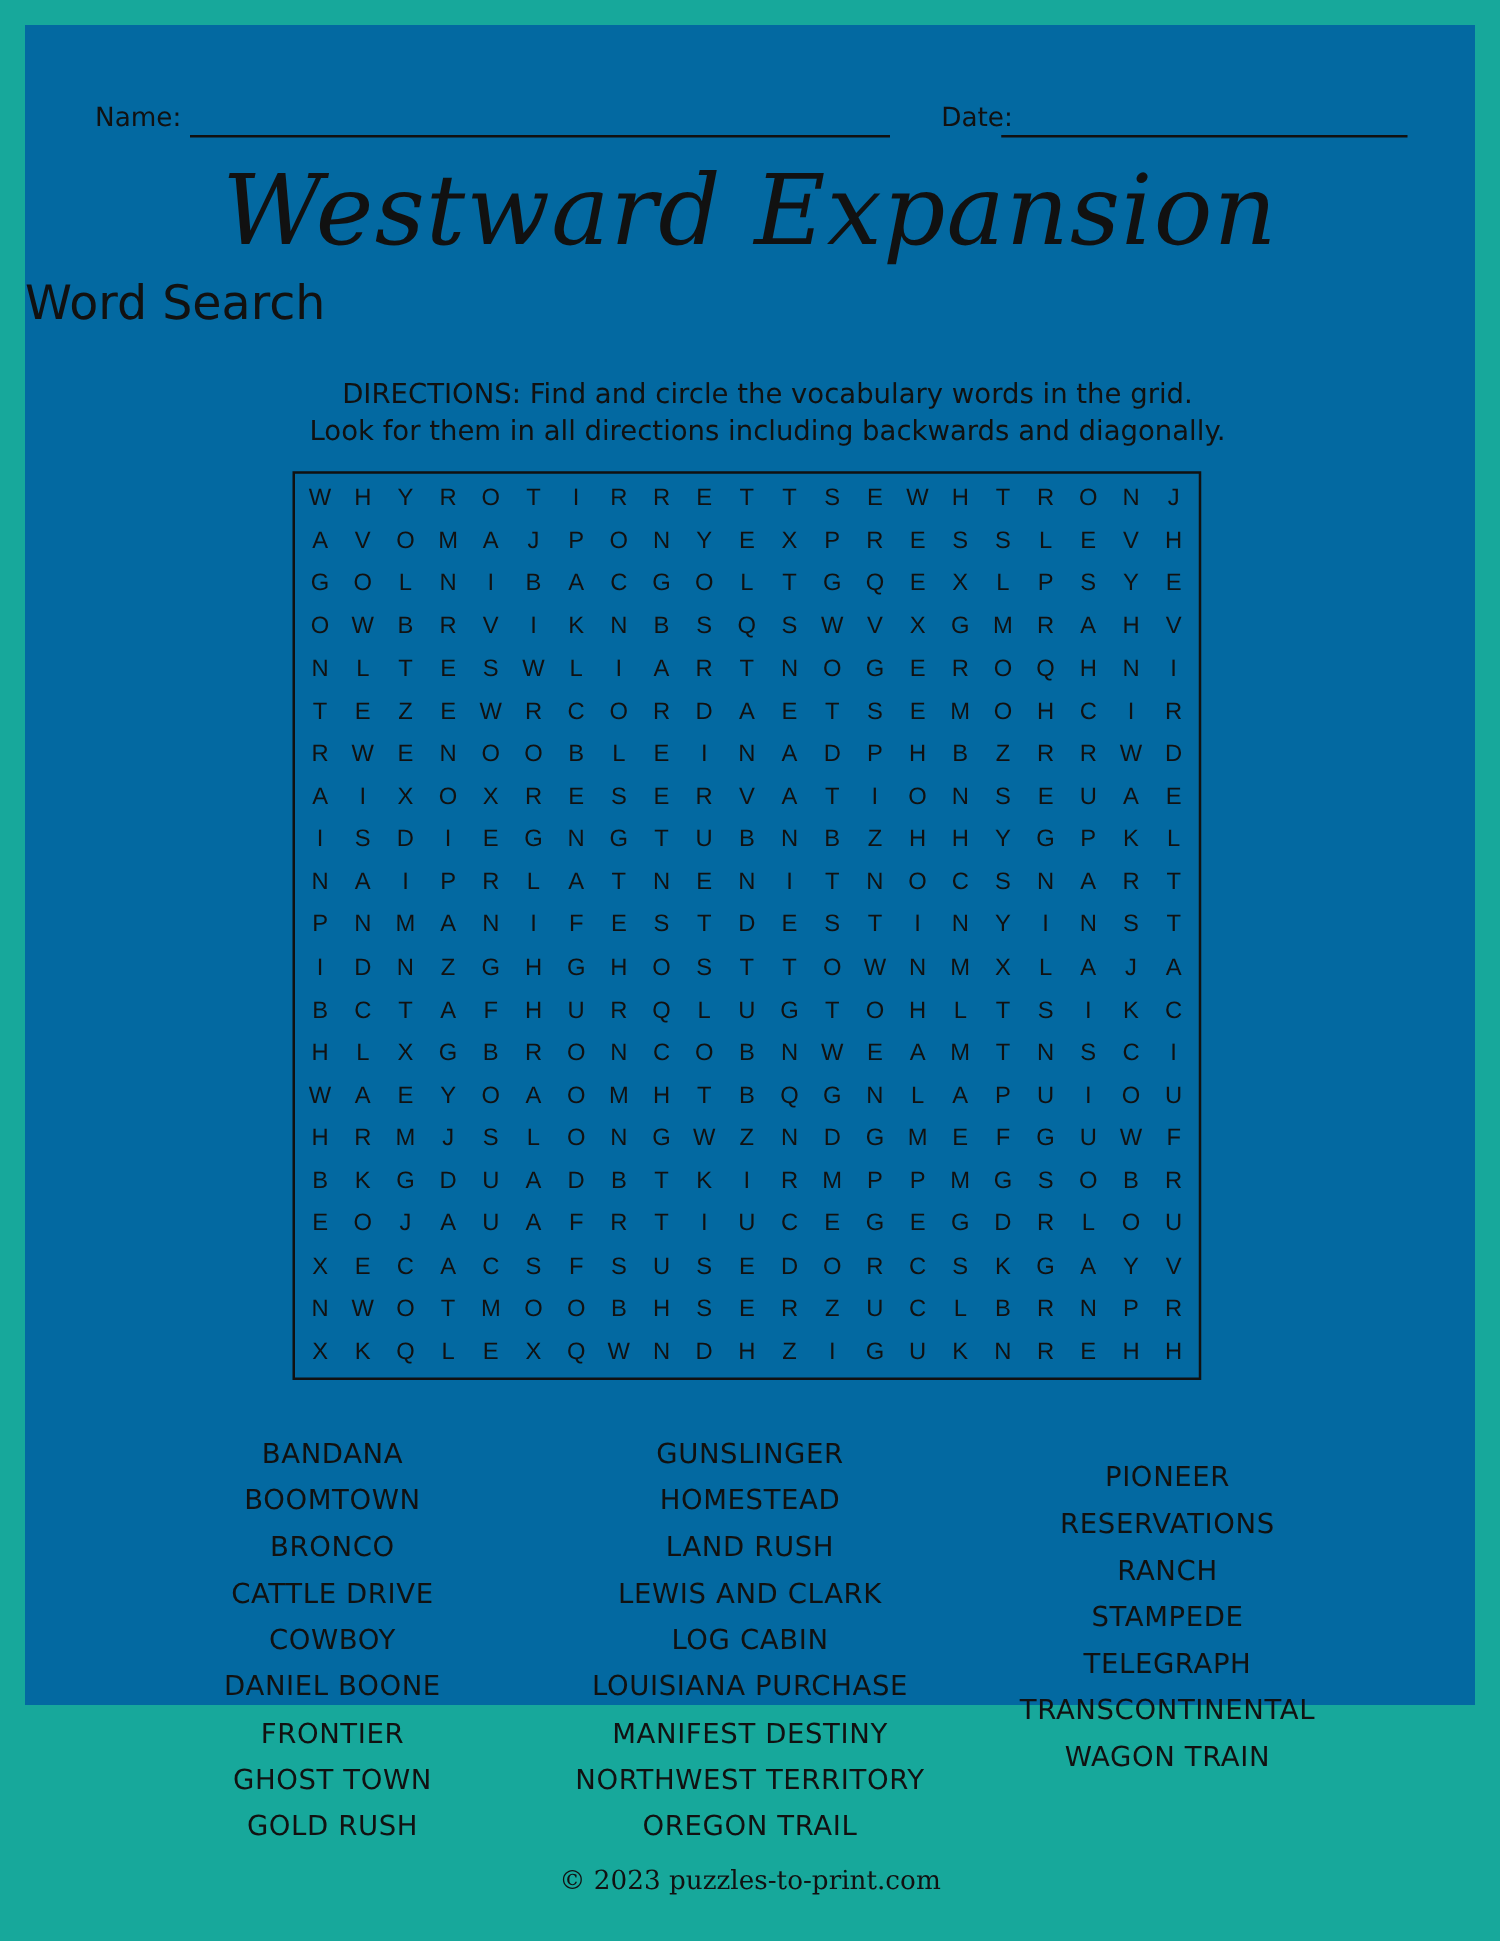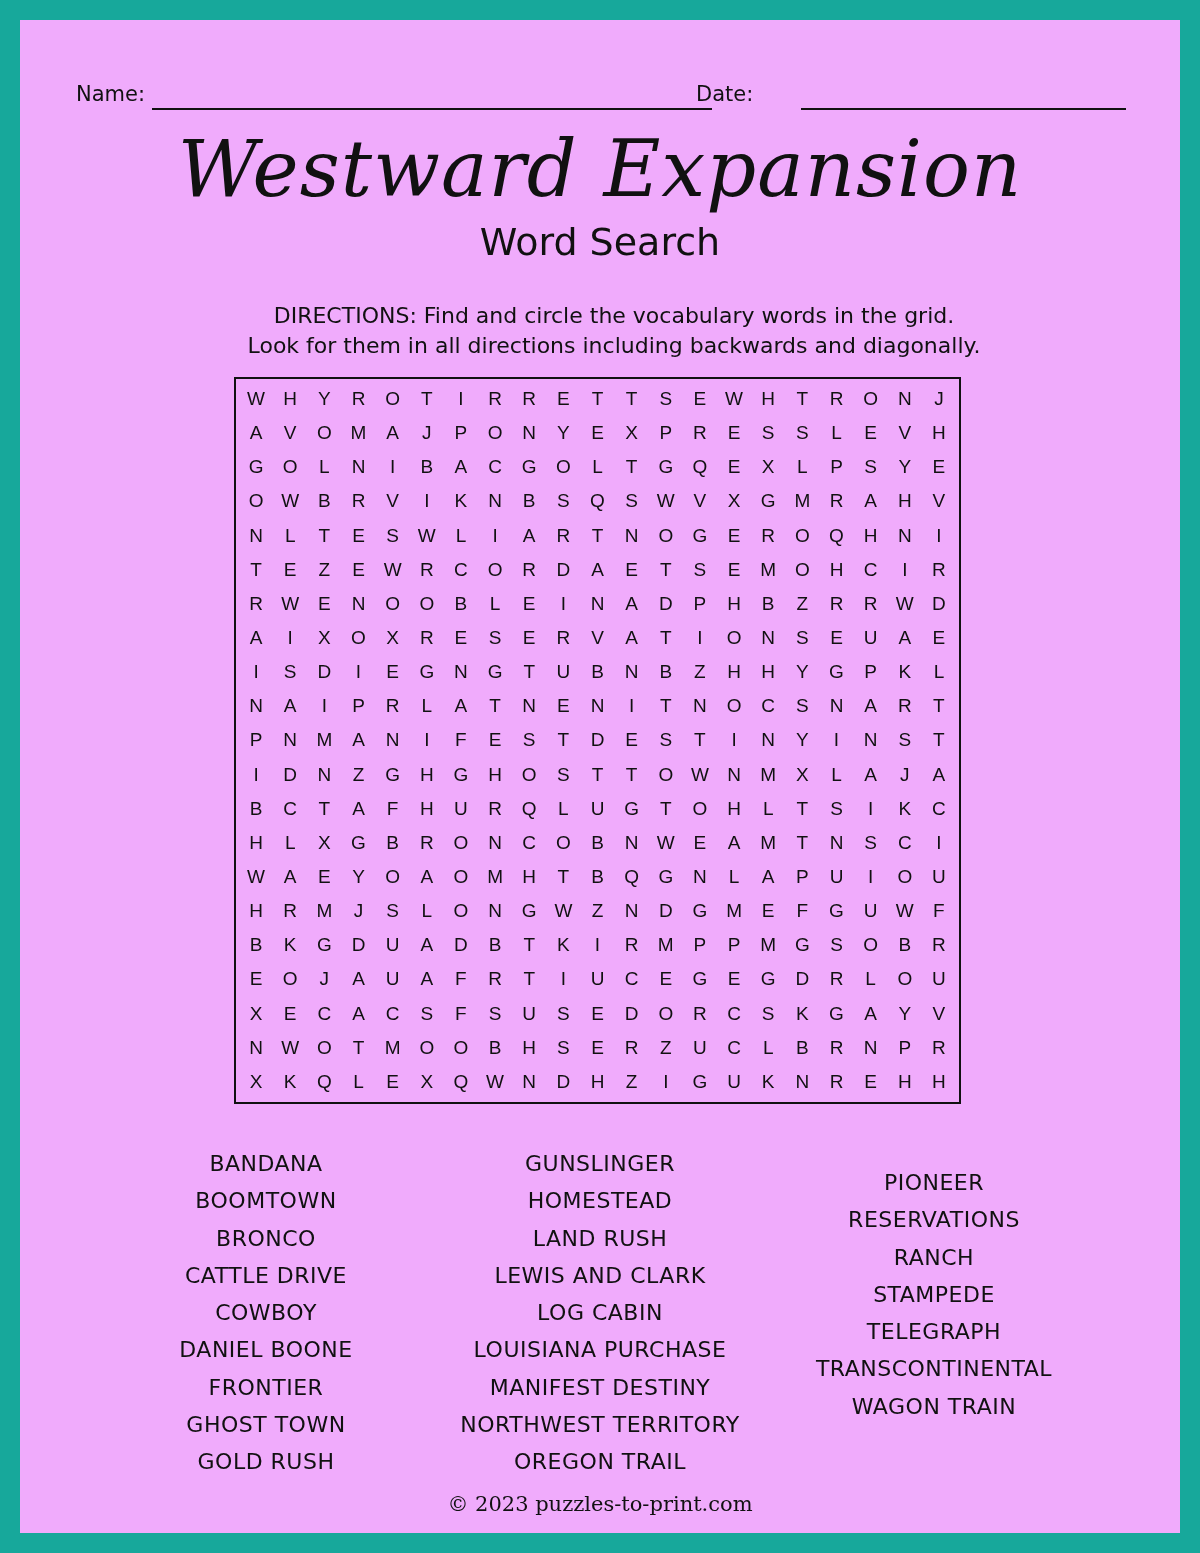--- a/index.html
+++ b/index.html
@@ -5,42 +5,41 @@
   html, body { margin: 0; padding: 0; }
   body {
     width: 1200px; height: 1553px;
     background: #17a89b;
     position: relative;
     overflow: hidden;
   }
   .page {
     position: absolute;
     left: 20px; top: 20px;
-    width: 1160px; height: 1513px;
-    background: #f0abfc;
+    width: 1160px; height: 1344px;
+    background: #0369a1;
   }
   .hdr-row {
     position: absolute; top: 58px; left: 56px; right: 54px;
     height: 36px;
     font-family: "DejaVu Sans", sans-serif;
     font-size: 21px; color: #111;
   }
   .hdr-label { position: absolute; top: 4px; }
   .hdr-line { position: absolute; top: 30px; height: 0; border-top: 2px solid #111; }
   .title {
     position: absolute; top: 104px; left: 0; right: 0;
     text-align: center;
     font-family: "DejaVu Serif", serif;
     font-style: italic;
     font-size: 78px; letter-spacing: 1px;
     color: #111;
   }
   .subtitle {
     position: absolute; top: 200px; left: 0; right: 0;
-    text-align: center;
     font-family: "DejaVu Sans", sans-serif;
     font-size: 38px; color: #111;
   }
   .directions {
     position: absolute; top: 281px; left: 0; right: 0;
     text-align: center;
     font-family: "DejaVu Sans", sans-serif;
     font-size: 22px; line-height: 30px; color: #111; margin-left: 28px;
   }
   .grid {
@@ -77,21 +76,21 @@
   }
 </style>
 </head>
 <body>
 
 <div class="page">
 
   <div class="hdr-row">
     <span class="hdr-label" style="left:0;">Name:</span>
     <div class="hdr-line" style="left:76px; width:560px;"></div>
-    <span class="hdr-label" style="left:620px;text-align:center;">Date:</span>
+    <span class="hdr-label" style="left:677px;text-align:center;">Date:</span>
     <div class="hdr-line" style="left:725px; width:325px;"></div>
   </div>
 
   <div class="title">Westward Expansion</div>
   <div class="subtitle">Word Search</div>
 
   <div class="directions">
     <div>DIRECTIONS:  Find and circle the vocabulary words in the grid.</div>
     <div>Look for them in all directions including backwards and diagonally.</div>
   </div>

